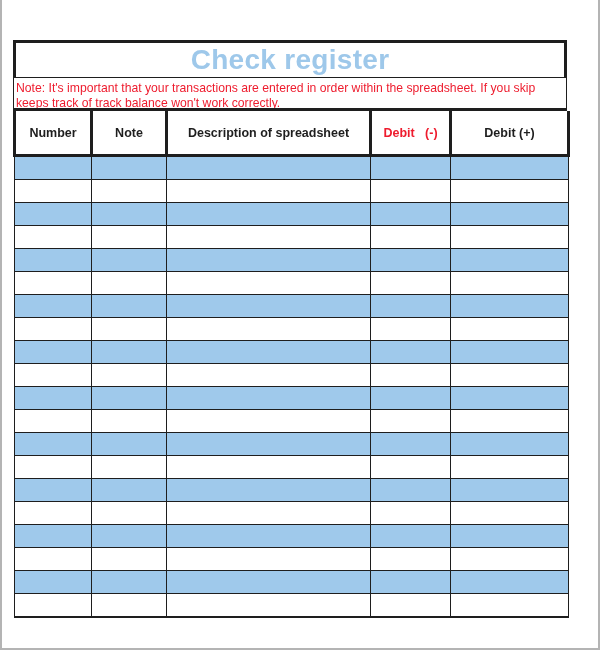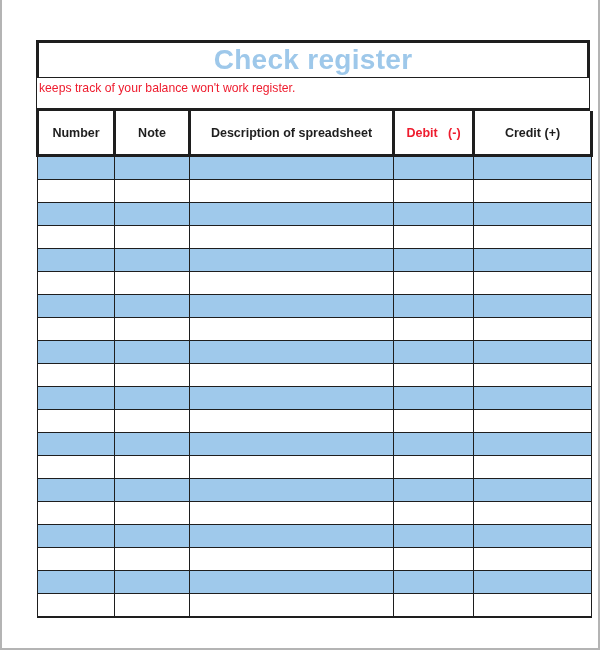--- a/index.html
+++ b/index.html
@@ -4,21 +4,21 @@
 <style>
   html, body { margin: 0; padding: 0; }
   body {
     width: 600px; height: 650px; background: #ffffff; position: relative; overflow: hidden;
     font-family: "Liberation Sans", sans-serif;
   }
   .page-frame {
     position: absolute; left: 0; top: 0; width: 600px; height: 650px; box-sizing: border-box;
     border-left: 2px solid #b4b4b4; border-right: 2px solid #b4b4b4; border-bottom: 2px solid #b4b4b4;
   }
-  .sheet { position: absolute; left: 36px; top: 40px; width: 554px; }
+  .sheet { position: absolute; left: 13px; top: 40px; width: 554px; }
   .title-box {
     height: 38px; box-sizing: border-box;
     border: 3px solid #1e1e1e; border-bottom: 1px solid #1e1e1e;
     display: flex; align-items: center; justify-content: center;
   }
   .title-box span { font-size: 28px; font-weight: bold; color: #9ec8ea; letter-spacing: 0.3px; }
   .note-box {
     height: 33px; box-sizing: border-box; border-left: 1px solid #1e1e1e; border-right: 1px solid #1e1e1e;
     border-bottom: 3px solid #1e1e1e; overflow: hidden; padding: 3px 0 0 2px;
     font-size: 12.2px; line-height: 15px; color: #ee1c2e; white-space: nowrap;
@@ -37,37 +37,38 @@
 </head>
 <body>
 
 <div class="page-frame"></div>
 
 <div class="sheet">
   <div class="title-box">
     <span>Check register</span>
   </div>
   <div class="note-box">
-    <div>keeps track of your balance won't work register.</div>
+    <div>Note: It's important that your transactions are entered in order within the spreadsheet. If you skip</div>
+    <div>keeps track of track balance won't work correctly.</div>
   </div>
   <table>
     <colgroup>
       <col style="width:77px">
         <col style="width:75px">
         <col style="width:204px">
         <col style="width:80px">
         <col style="width:118px">
     </colgroup>
     <thead>
       <tr>
         <th>Number</th>
         <th>Note</th>
         <th>Description of spreadsheet</th>
         <th class="debit" style="white-space:pre">Debit   (-)</th>
-        <th>Credit (+)</th>
+        <th>Debit (+)</th>
       </tr>
     </thead>
     <tbody id="register-body">
         <tr class="blue">
           <td></td>
           <td></td>
           <td></td>
           <td></td>
           <td></td>
         </tr>

